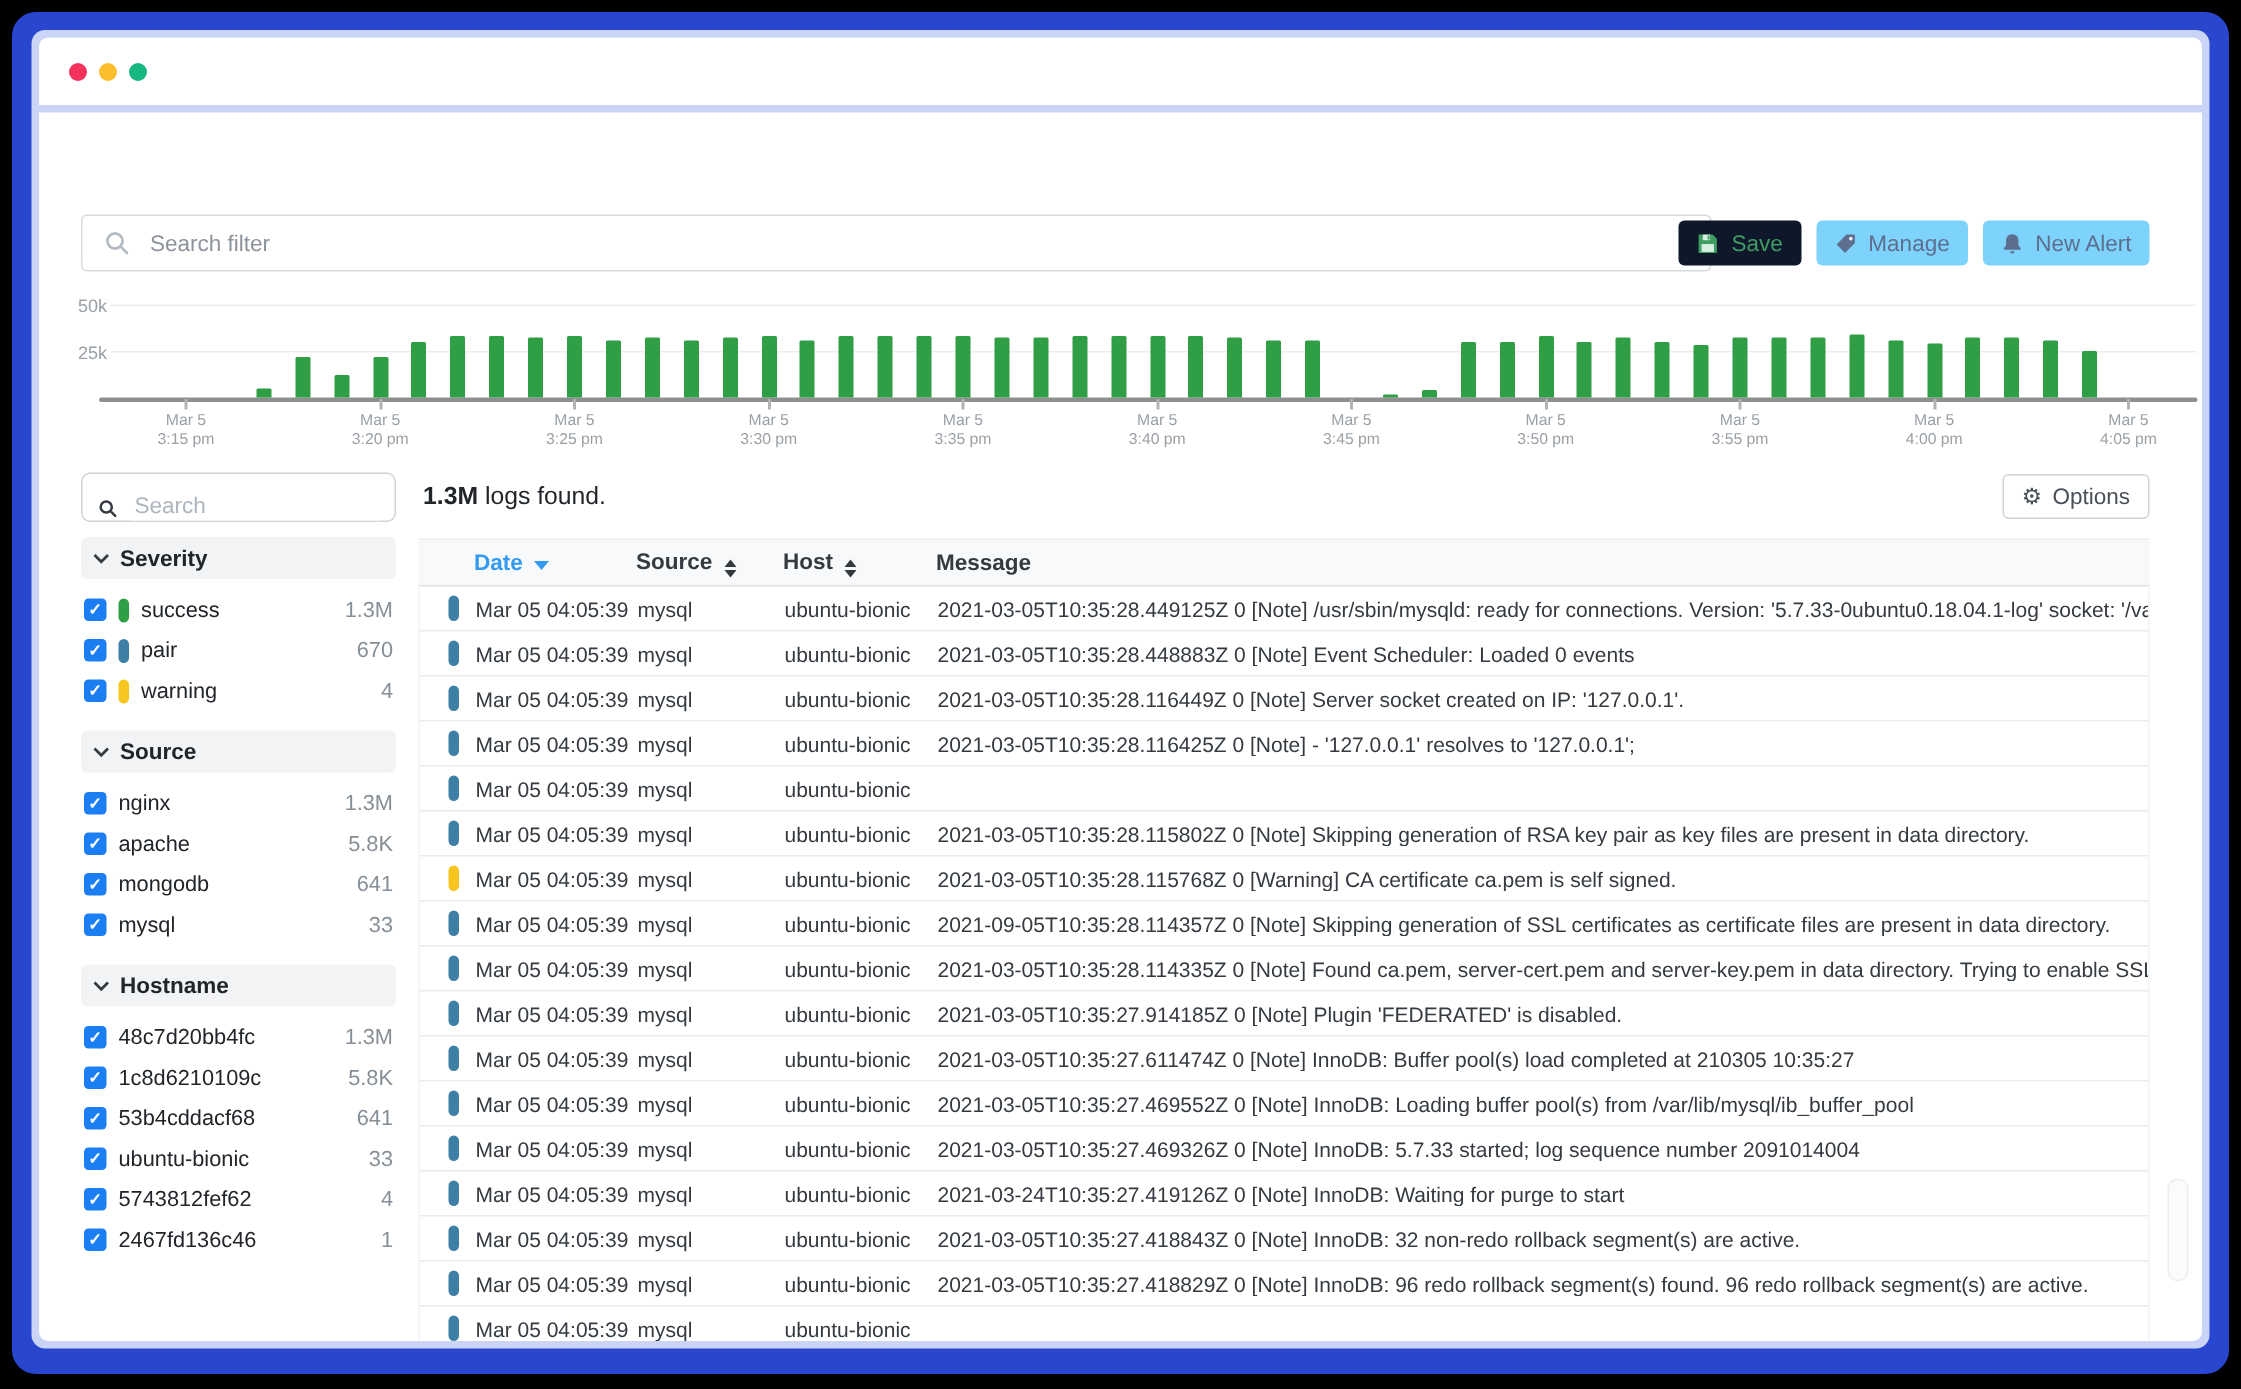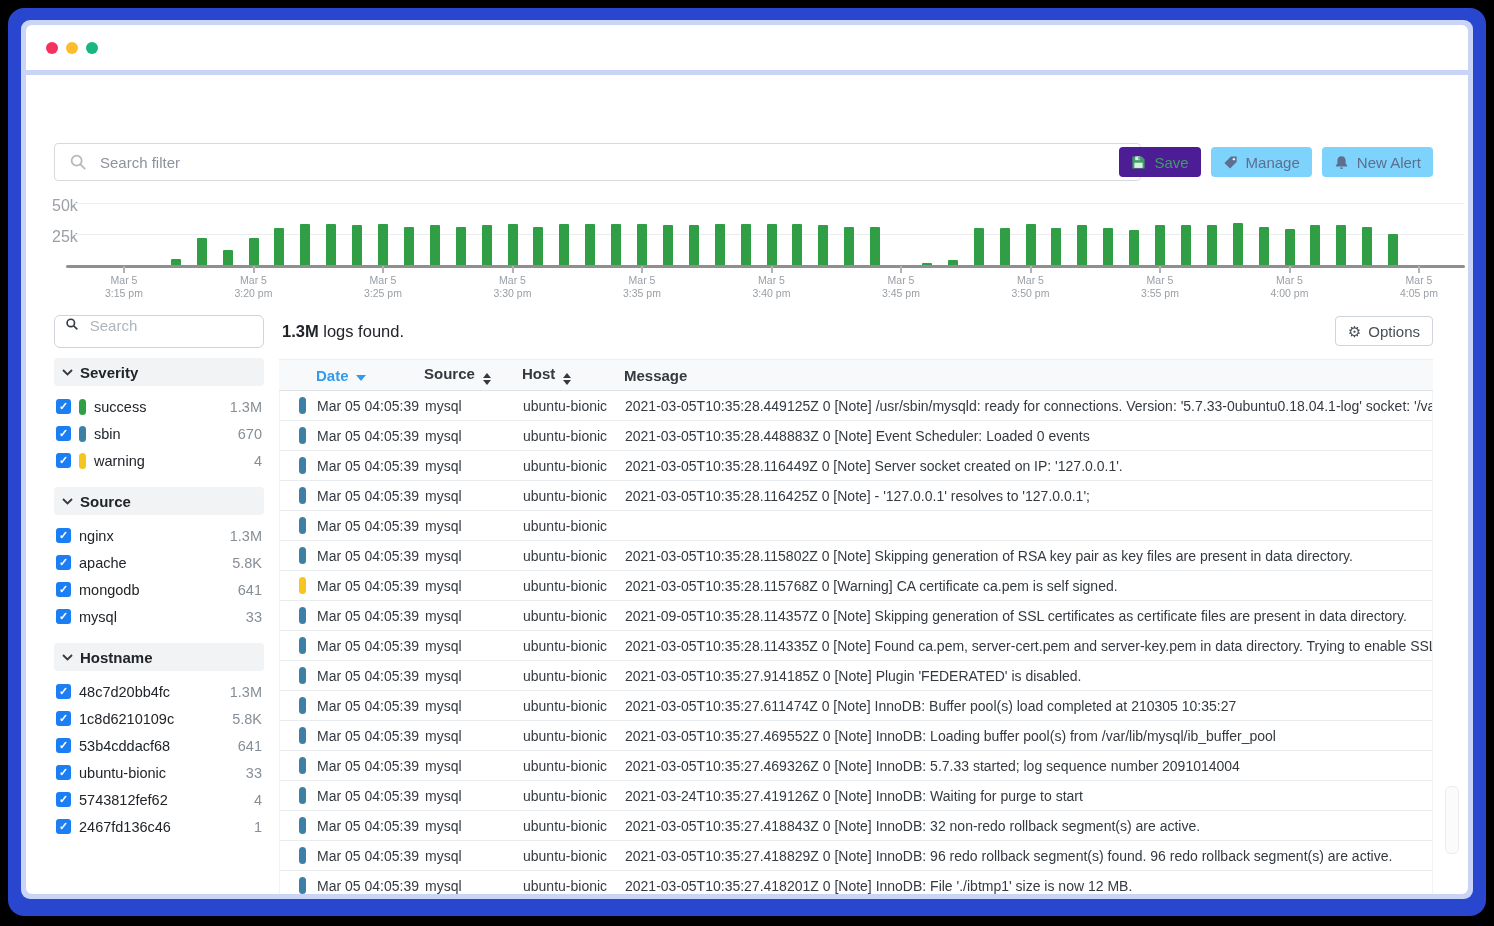--- a/index.html
+++ b/index.html
@@ -14,36 +14,36 @@
   .content{flex:1;background:#fff;border-radius:0 0 6px 6px;position:relative;overflow:hidden}
 
   
   .filter-box{position:absolute;left:28px;top:68px;width:1087px;height:38px;border:1px solid #d6dade;
               border-radius:4px;display:flex;align-items:center;gap:11px;padding:0 14px;box-sizing:border-box}
   .filter-box input{border:none;outline:none;flex:1;font-size:15px;font-family:inherit;color:#495057}
   .filter-box input::placeholder{color:#8d939b}
   .btn-row{position:absolute;right:35px;top:72px;display:flex;gap:10px}
   .btn{display:inline-flex;align-items:center;gap:8px;height:30px;padding:0 12px;border:none;
        border-radius:4px;font-size:15px;font-family:inherit;cursor:pointer}
-  .btn-save{background:#4c1d95;color:#3f9d63}
+  .btn-save{background:#0f172a;color:#3f9d63}
   .btn-gray{background:#7dd3fc;color:#5e6e8e}
 
   
   .hist-layer{position:absolute;inset:0;pointer-events:none}
   .hist-layer .bar{position:absolute;width:10px;border-radius:1px 1px 0 0;pointer-events:auto}
-  .ytick{position:absolute;left:26px;font-size:16px;color:#9aa0a6}
+  .ytick{position:absolute;left:26px;font-size:12px;color:#9aa0a6}
   .gridline{position:absolute;left:48px;right:4px;height:1px;background:#ededed}
   .baseline{position:absolute;left:40px;right:3px;top:190px;height:3px;background:#8f8f8f;border-radius:2px}
   .tickmark{position:absolute;top:191px;width:2px;height:7px;background:#b3b3b3}
   .ticklabel{position:absolute;top:199px;width:90px;text-align:center;font-size:10.5px;
              line-height:13px;color:#9aa0a6}
 
   
   .side-search{position:absolute;left:28px;top:240px;width:210px;height:33px;border:1px solid #ced4da;
-               border-radius:6px;display:flex;align-items:flex-start;gap:9px;padding:0 10px;box-sizing:border-box}
+               border-radius:6px;display:flex;align-items:flex-end;gap:9px;padding:0 10px;box-sizing:border-box}
   .side-search input{border:none;outline:none;width:100%;font-size:15px;font-family:inherit;color:#495057}
   .side-search input::placeholder{color:#adb5bd}
   .sections{position:absolute;left:28px;top:283px;width:210px}
   .sec{margin-bottom:13px}
   .sec-header{height:28px;background:#f1f3f5;border-radius:4px;display:flex;align-items:center;
               gap:7px;padding:0 8px;font-weight:bold;font-size:15px;color:#212529;cursor:pointer}
   .sec-items{padding:7px 2px 0 2px}
   .fitem{height:27px;display:flex;align-items:center;gap:8px;font-size:14.5px;color:#212529}
   .cb{width:15px;height:15px;background:#1c7ef3;border-radius:3px;color:#fff;font-size:11px;
       display:inline-flex;align-items:center;justify-content:center;font-weight:bold;flex:0 0 auto;cursor:pointer}
@@ -187,21 +187,21 @@
             <div class="sec-items">
               <div class="fitem">
                 <span class="cb" style="background: rgb(28, 126, 243);">✓</span>
                 <span class="pill" style="background: rgb(47, 158, 68);"></span>
                 <span>success</span>
                 <span class="cnt">1.3M</span>
               </div>
               <div class="fitem">
                 <span class="cb" style="background: rgb(28, 126, 243);">✓</span>
                 <span class="pill" style="background: rgb(62, 127, 166);"></span>
-                <span>sbin</span>
+                <span>pair</span>
                 <span class="cnt">670</span>
               </div>
               <div class="fitem">
                 <span class="cb" style="background: rgb(28, 126, 243);">✓</span>
                 <span class="pill" style="background: rgb(246, 197, 30);"></span>
                 <span>warning</span>
                 <span class="cnt">4</span>
               </div>
             </div>
           </div>
@@ -449,21 +449,20 @@
               <div class="c3">ubuntu-bionic</div>
               <div class="c4">2021-03-05T10:35:27.418829Z 0 [Note] InnoDB: 96 redo rollback segment(s) found. 96 redo rollback segment(s) are active.</div>
             </div>
             <div class="trow">
               <div class="c0">
                 <span class="rowpill" style="background: rgb(62, 127, 166);"></span>
               </div>
               <div class="c1">Mar 05 04:05:39</div>
               <div class="c2">mysql</div>
               <div class="c3">ubuntu-bionic</div>
-              <div class="c4">2021-03-05T10:35:27.418201Z 0 [Note] InnoDB: File './ibtmp1' size is now 12 MB.</div>
             </div>
           </div>
       </div>
 
       <div class="scroll-thumb"></div>
     </div>
   </div>
 </div>
 
 </body></html>

